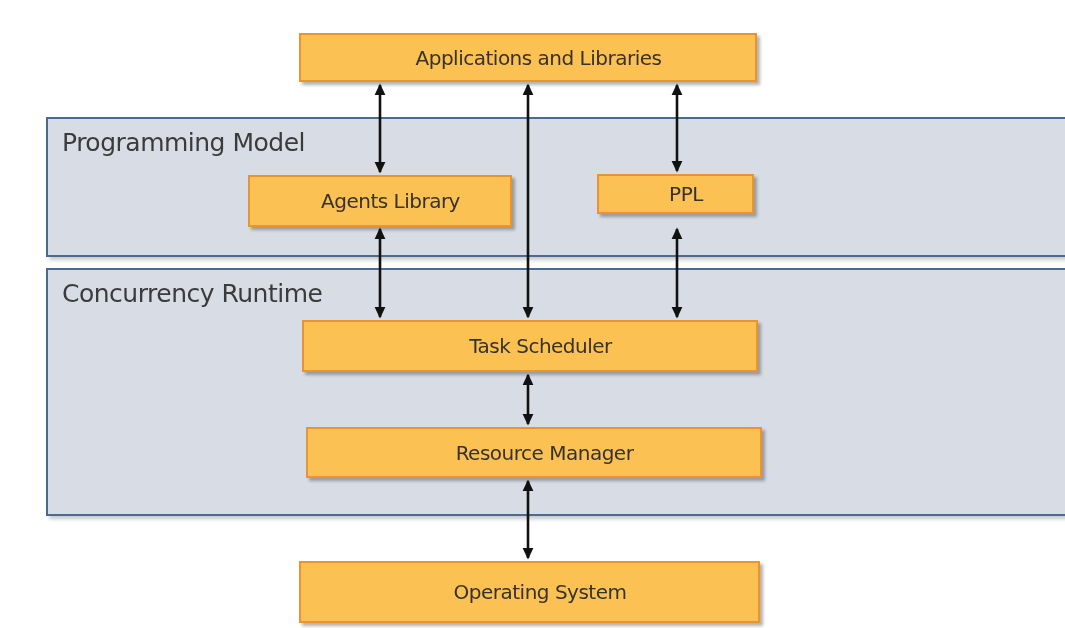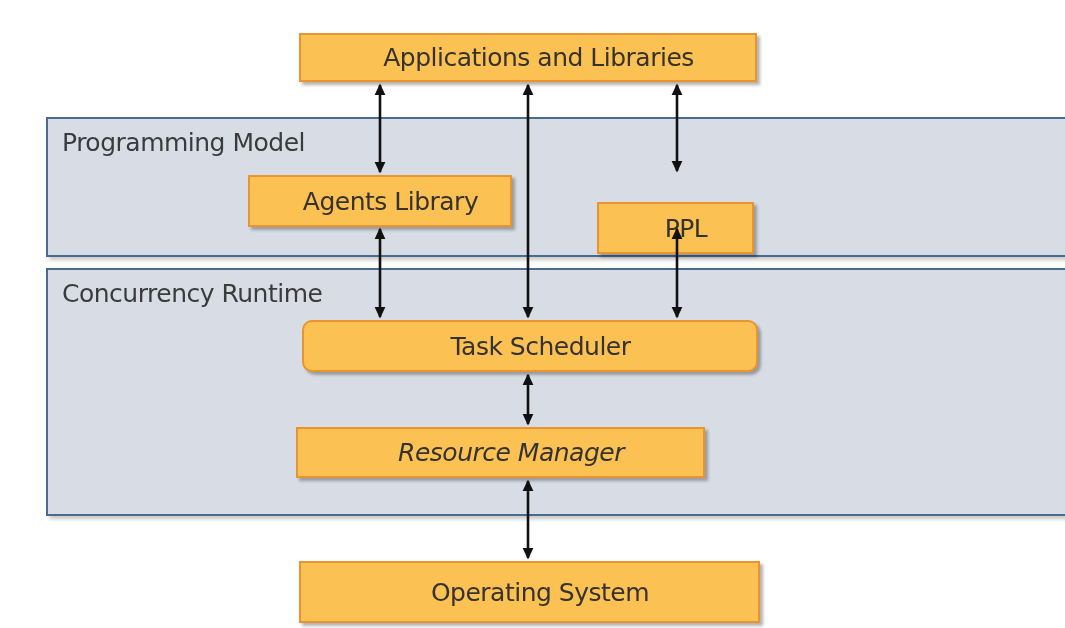--- a/index.html
+++ b/index.html
@@ -35,43 +35,43 @@
     letter-spacing:-0.5px;
     color:var(--label-text);
     white-space:nowrap;
   }
   .node{
     position:absolute;
     background:var(--node-fill);
     border:2px solid var(--node-border);
     box-sizing:border-box;
     display:flex;align-items:center;justify-content:center;
-    font-size:25px;
+    font-size:20px;
     letter-spacing:-0.5px;
     color:var(--node-text);
     white-space:nowrap;
     box-shadow:3px 3px 3px rgba(0,0,0,0.30);
     padding-left:21px;
   }
   .arrows{
     position:absolute;left:0;top:0;
     width:1065px;height:628px;
     pointer-events:none;
     z-index:5;
   }
   .arrows line{stroke:var(--arrow);stroke-width:2.6;}
 
   
   #group-pm{left:8px;top:117px;width:1042px;height:140px;}
   #group-cr{left:8px;top:268px;width:1042px;height:248px;}
   #node-applications{left:299px;top:33px;width:458px;height:49px;}
   #node-agents{left:248px;top:175px;width:264px;height:52px;}
-  #node-ppl{left:597px;top:174px;width:157px;height:52px;margin-top:28px;}
-  #node-task{left:302px;top:320px;width:456px;height:52px;z-index:3;border-radius:10px;}
-  #node-resource{left:296px;top:427px;width:409px;height:51px;z-index:3;font-style:italic;}
+  #node-ppl{left:597px;top:174px;width:157px;height:40px;}
+  #node-task{left:302px;top:320px;width:456px;height:52px;z-index:3;}
+  #node-resource{left:306px;top:427px;width:456px;height:51px;z-index:3;}
   #node-os{left:299px;top:561px;width:461px;height:62px;}
 </style>
 </head>
 <body>
 
 <div class="canvas">
 
   <div class="group" id="group-pm">
     <div class="group-label">Programming Model</div>
   </div>

